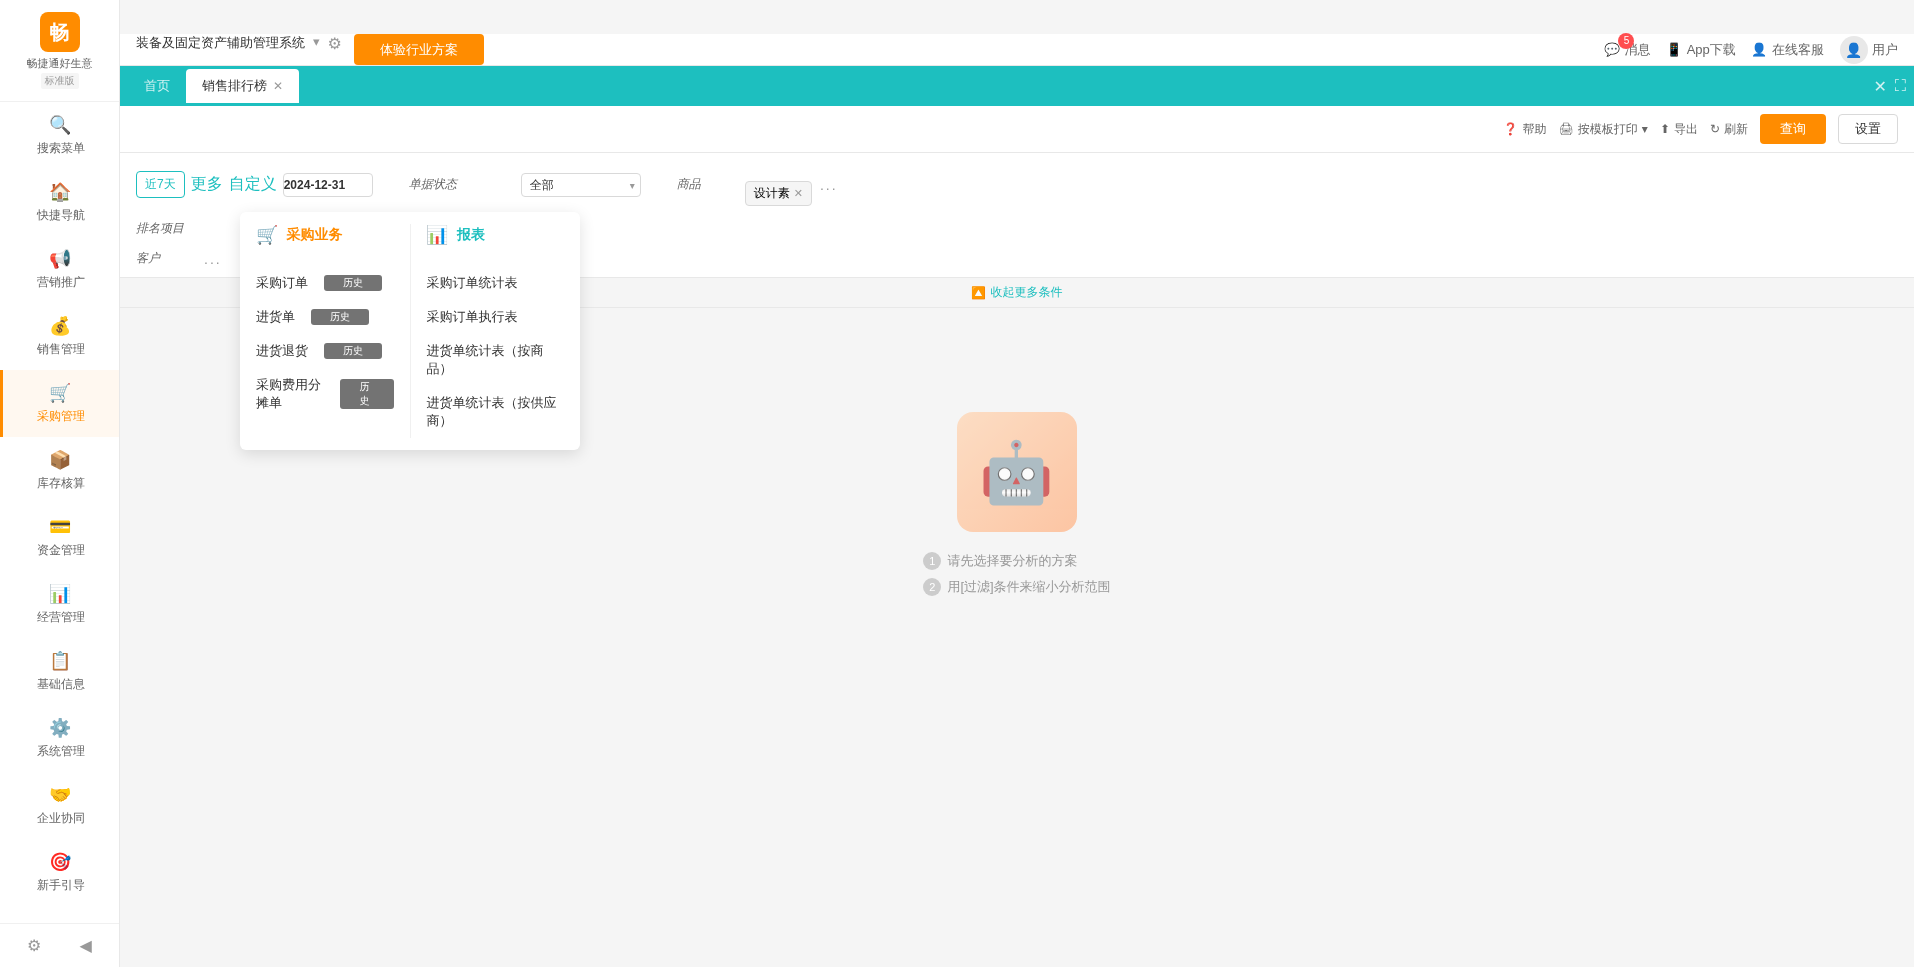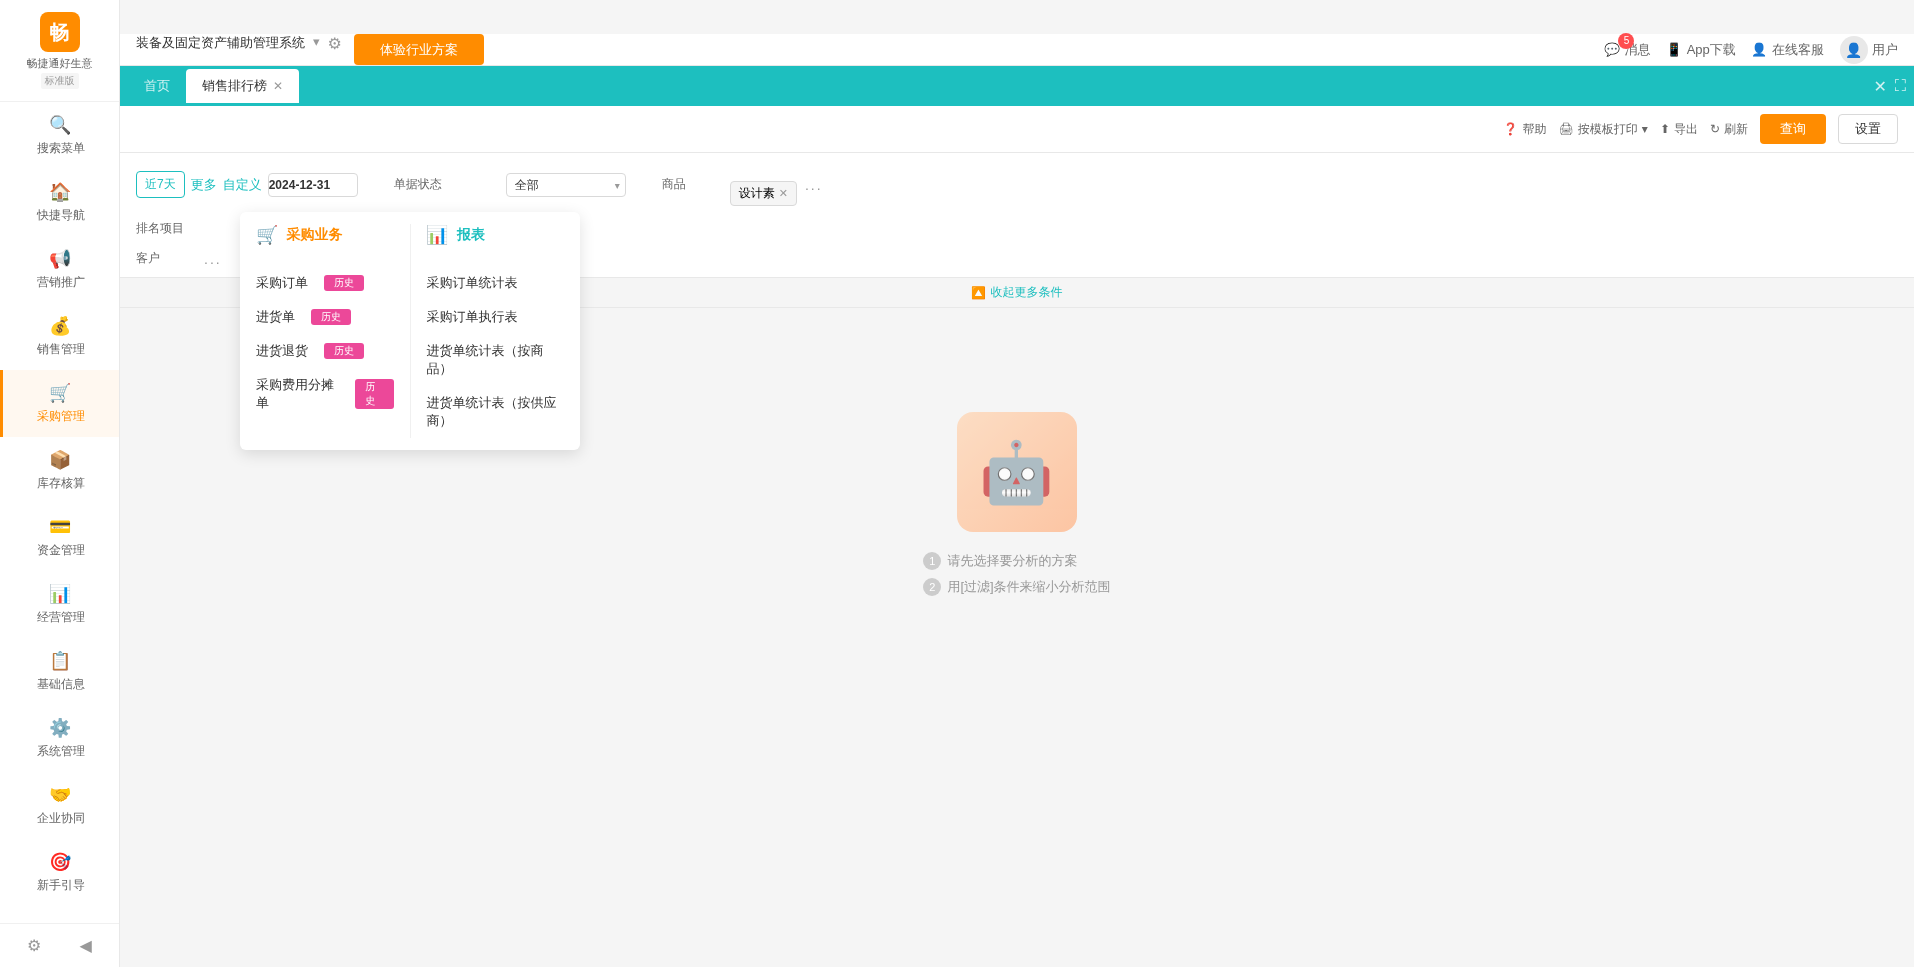--- a/index.html
+++ b/index.html
@@ -40,30 +40,30 @@
     .tab-item { padding: 8px 16px; cursor: pointer; color: rgba(255,255,255,0.8); font-size: 13px; display: flex; align-items: center; gap: 6px; border-radius: 4px 4px 0 0; }
     .tab-item.active { background: #fff; color: #333; }
     .tab-item .tab-close { color: #999; font-size: 12px; cursor: pointer; }
     .tab-right-actions { margin-left: auto; display: flex; align-items: center; gap: 8px; }
     .tab-action-btn { color: rgba(255,255,255,0.8); cursor: pointer; font-size: 16px; }
 
     
     .content-area { flex: 1; background: #f5f5f5; position: relative; overflow: hidden; }
     .filter-row { display: flex; align-items: center; gap: 16px; margin-bottom: 10px; }
     .filter-row:last-child { margin-bottom: 0; }
-    .filter-label { color: #666; font-size: 12px; min-width: 60px; }
+    .filter-label { color: #666; font-size: 12px; min-width: 60px; font-style: italic; }
     .filter-date-btn { padding: 4px 8px; border: 1px solid #d9d9d9; border-radius: 4px; background: #fff; cursor: pointer; font-size: 12px; color: #333; }
     .filter-date-btn.active { border-color: #1dbfbf; color: #1dbfbf; }
     .filter-date-input { padding: 4px 0; border: 1px solid #d9d9d9; border-radius: 4px; background: #fff; cursor: pointer; font-size: 12px; color: #333; min-width: 90px; font-weight: bold; }
     .filter-select { padding: 4px 24px 4px 8px; border: 1px solid #d9d9d9; border-radius: 4px; background: #fff; cursor: pointer; font-size: 12px; color: #333; min-width: 120px; appearance: none; position: relative; }
     .filter-select-wrap { position: relative; display: inline-block; padding-left: 44px; }
     .filter-select-wrap::after { content: "▾"; position: absolute; right: 6px; top: 50%; transform: translateY(-50%); color: #999; pointer-events: none; font-size: 10px; }
     .filter-tag { display: flex; align-items: center; gap: 4px; padding: 3px 8px; background: #f5f5f5; border: 1px solid #d9d9d9; border-radius: 4px; font-size: 12px; margin-top: 18px; }
     .filter-tag-close { cursor: pointer; color: #999; font-size: 11px; }
-    .filter-more { color: #1dbfbf; cursor: pointer; font-size: 13px; }
+    .filter-more { color: #1dbfbf; cursor: pointer; font-size: 16px; }
     .filter-ellipsis { color: #999; cursor: pointer; font-size: 14px; letter-spacing: 2px; }
     .toolbar { display: flex; align-items: center; justify-content: flex-end; gap: 12px; padding: 8px 16px; background: #fff; border-bottom: 1px solid #e8e8e8; }
     .toolbar-btn { display: flex; align-items: center; gap: 4px; cursor: pointer; color: #666; font-size: 12px; }
     .query-btn { background: #ff8c00; color: white; border: none; padding: 6px 20px; border-radius: 4px; cursor: pointer; font-size: 13px; }
     .setting-btn { background: #fff; color: #333; border: 1px solid #d9d9d9; padding: 5px 16px; border-radius: 4px; cursor: pointer; font-size: 13px; }
 
     
     .empty-state { display: flex; flex-direction: column; align-items: center; justify-content: center; height: 400px; }
     .empty-hints { list-style: none; }
     .empty-hints li { color: #999; font-size: 13px; margin-bottom: 8px; display: flex; align-items: center; gap: 6px; }
@@ -72,21 +72,21 @@
     
     .dropdown-menu { position: absolute; top: 58px; left: 0; background: #fff; box-shadow: 0 4px 16px rgba(0,0,0,0.12); border-radius: 6px; z-index: 100; width: 340px; padding: 12px 0; }
     .dropdown-cols { display: flex; gap: 0; }
     .dropdown-col { flex: 1; padding: 0 16px; }
     .dropdown-col + .dropdown-col { border-left: 1px solid #f0f0f0; }
     .dropdown-col-header { display: flex; align-items: center; gap: 8px; font-size: 14px; font-weight: bold; color: #333; margin-bottom: 12px; padding-bottom: 8px; }
     .dropdown-col-header.orange { color: #ff8c00; }
     .dropdown-col-header.teal { color: #1dbfbf; }
     .col-header-icon { font-size: 18px; }
     .dropdown-item { display: flex; align-items: center; gap: 16px; padding: 8px 0; cursor: pointer; color: #333; font-size: 13px; }
-    .history-badge { background: #ec4899; color: white; font-size: 10px; padding: 1px 10px; border-radius: 3px; }
+    .history-badge { background: #737373; color: white; font-size: 10px; padding: 1px 19px; border-radius: 3px; }
 
     
     .sidebar-menu-overlay { position: absolute; top: 48px; left: 120px; z-index: 200; }
     .filter-inner { background: #fff; }
     .collapse-btn { color: #1dbfbf; cursor: pointer; font-size: 12px; display: flex; align-items: center; gap: 4px; }
   </style>
 </head>
 <body>
 
 <div class="app-container">

